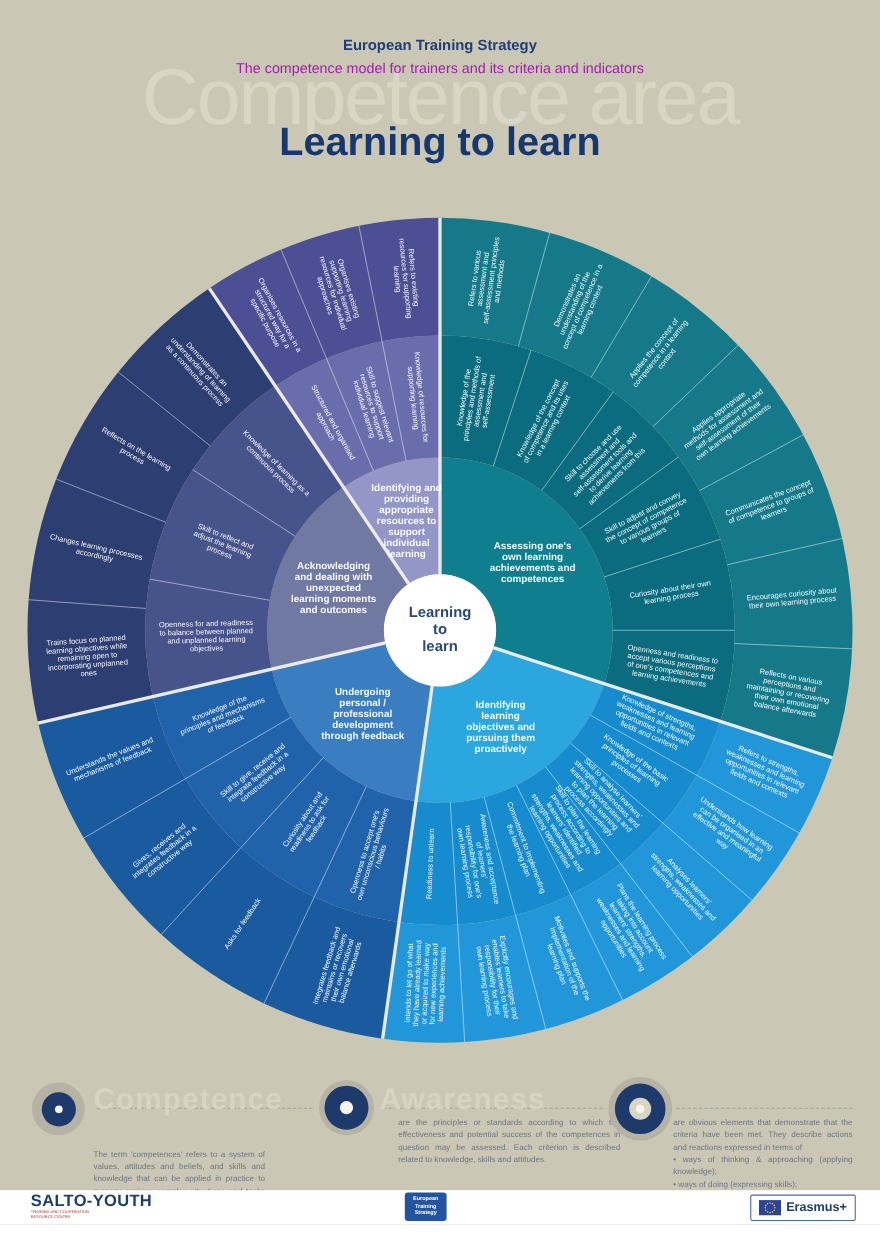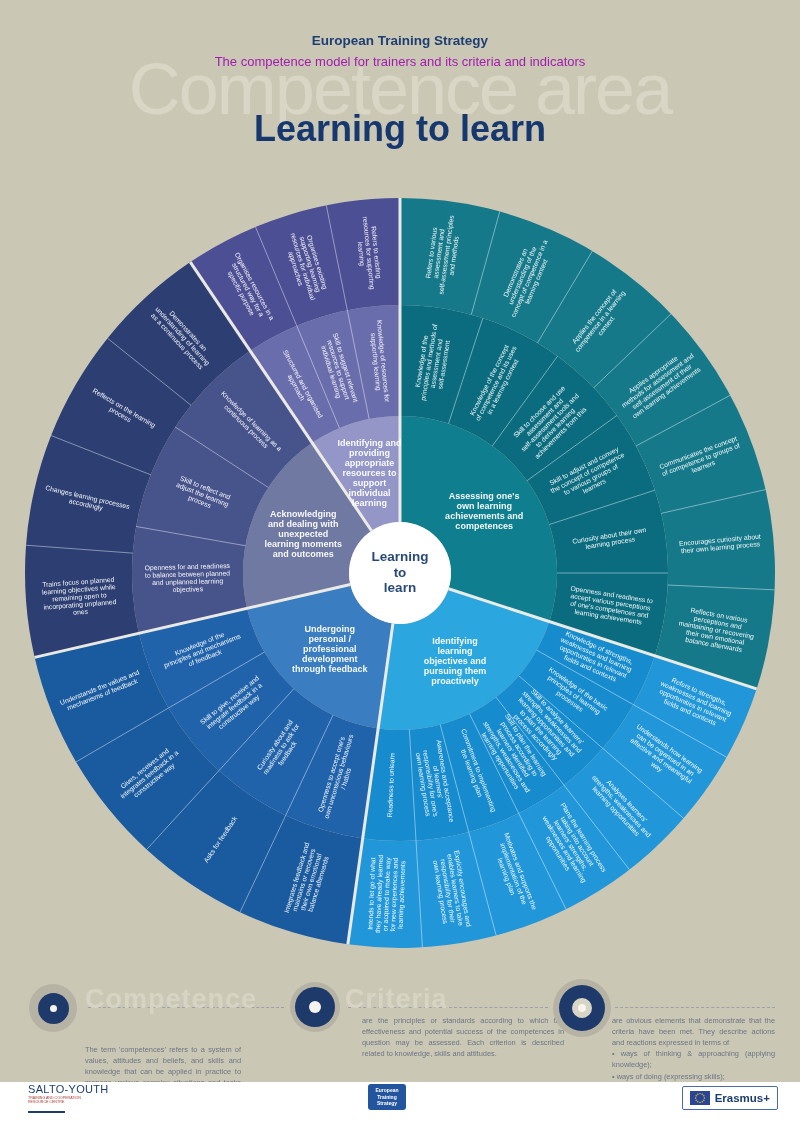--- a/index.html
+++ b/index.html
@@ -20,21 +20,21 @@
   .ring-navy{background:#1d3a6b;border-radius:50%;display:flex;align-items:center;justify-content:center;}
   .ring-pale{background:#d9d5c5;border-radius:50%;display:flex;align-items:center;justify-content:center;}
   .dot-white{background:#f6f4ec;border-radius:50%;}
   .legend-title{position:absolute;font-size:27px;font-weight:bold;color:#d8d4c3;letter-spacing:1px;}
   .legend-dash{position:absolute;border-top:1.5px dashed #9aa0ad;height:0;}
   .legend-body{position:absolute;font-size:7.4px;line-height:1.5;color:#6b7585;text-align:justify;white-space:pre-line;}
   .hr-dash{position:absolute;left:0;width:100%;border-top:1.5px dashed #9aa0ad;height:0;}
   
   .footer{position:absolute;left:0;bottom:0;width:100%;height:31px;background:#ffffff;}
   .salto{position:absolute;left:28px;top:2px;width:118px;}
-  .salto-name{font-size:11px;font-weight:normal;color:#1c3e6e;letter-spacing:.3px;line-height:1;}
+  .salto-name{font-size:15px;font-weight:bold;color:#1c3e6e;letter-spacing:.3px;line-height:1;}
   .salto-sub{font-size:3.6px;color:#a8372f;line-height:1.15;white-space:pre-line;margin-top:1px;}
   .salto-bar{margin-top:2px;background:#1c3e6e;color:#fff;font-size:6px;font-weight:bold;
              padding:1px 4px;display:inline-block;line-height:1.4;}
   .ets-box{position:absolute;left:368px;top:2px;width:38px;height:26px;background:#23549e;border-radius:3px;
            color:#fff;font-size:5px;font-weight:bold;line-height:1.3;display:flex;align-items:center;justify-content:center;
            text-align:center;white-space:pre-line;}
   .erasmus-box{position:absolute;right:22px;top:4px;height:22px;border:1px solid #4a6ab0;border-radius:2px;
                display:flex;align-items:center;gap:5px;padding:0 7px;background:#fff;}
   .erasmus-label{font-size:11.5px;font-weight:bold;color:#1c3e6e;}
 </style>
@@ -414,21 +414,21 @@
   <div class="legend-dash" style="left:88px;top:1007px;width:196px;"></div>
   <div class="legend-title" style="left:85px;top:984px;">Competence</div>
   <div class="legend-body" style="left:85px;top:1044px;width:156px;">The term 'competences' refers to a system of values, attitudes and beliefs, and skills and knowledge that can be applied in practice to manage various complex situations and tasks successfully. Confidence, motivation and well-being are important prerequisites for someone wishing to apply existing competences.</div>
 
   <div class="bullseye ring-gray" style="left:290px;top:982px;width:50px;height:50px;">
     <div class="ring-navy" style="width:40px;height:40px;">
         <div class="dot-white" style="width:12px;height:12px;"></div>
       </div>
   </div>
   <div class="legend-dash" style="left:348px;top:1007px;width:200px;"></div>
-  <div class="legend-title" style="left:345px;top:984px;">Criteria</div>
+  <div class="legend-title" style="left:345px;top:984px;">Awareness</div>
   <div class="legend-body" style="left:362px;top:1015px;width:202px;">are the principles or standards according to which the effectiveness and potential success of the competences in question may be assessed. Each criterion is described related to knowledge, skills and attitudes.</div>
 
   <div class="bullseye ring-gray" style="left:553px;top:979px;width:58px;height:58px;">
     <div class="ring-navy" style="width:46px;height:46px;">
       <div class="ring-pale" style="width:20px;height:20px;">
           <div class="dot-white" style="width:8px;height:8px;"></div>
         </div>
     </div>
   </div>
   <div class="legend-dash" style="left:615px;top:1007px;width:160px;"></div>

